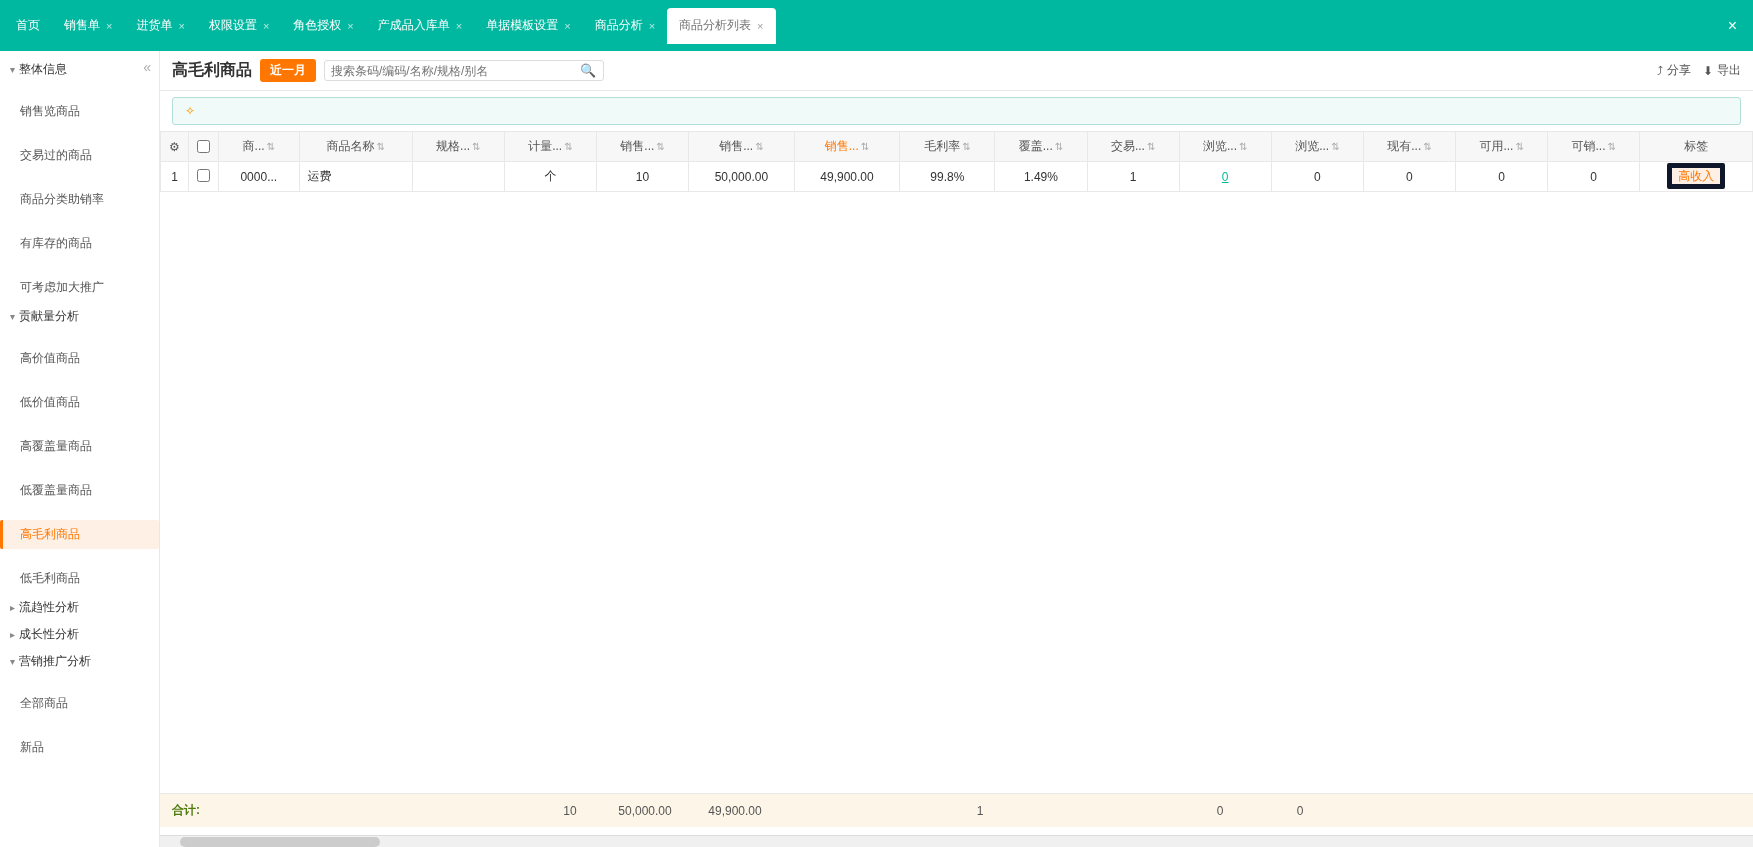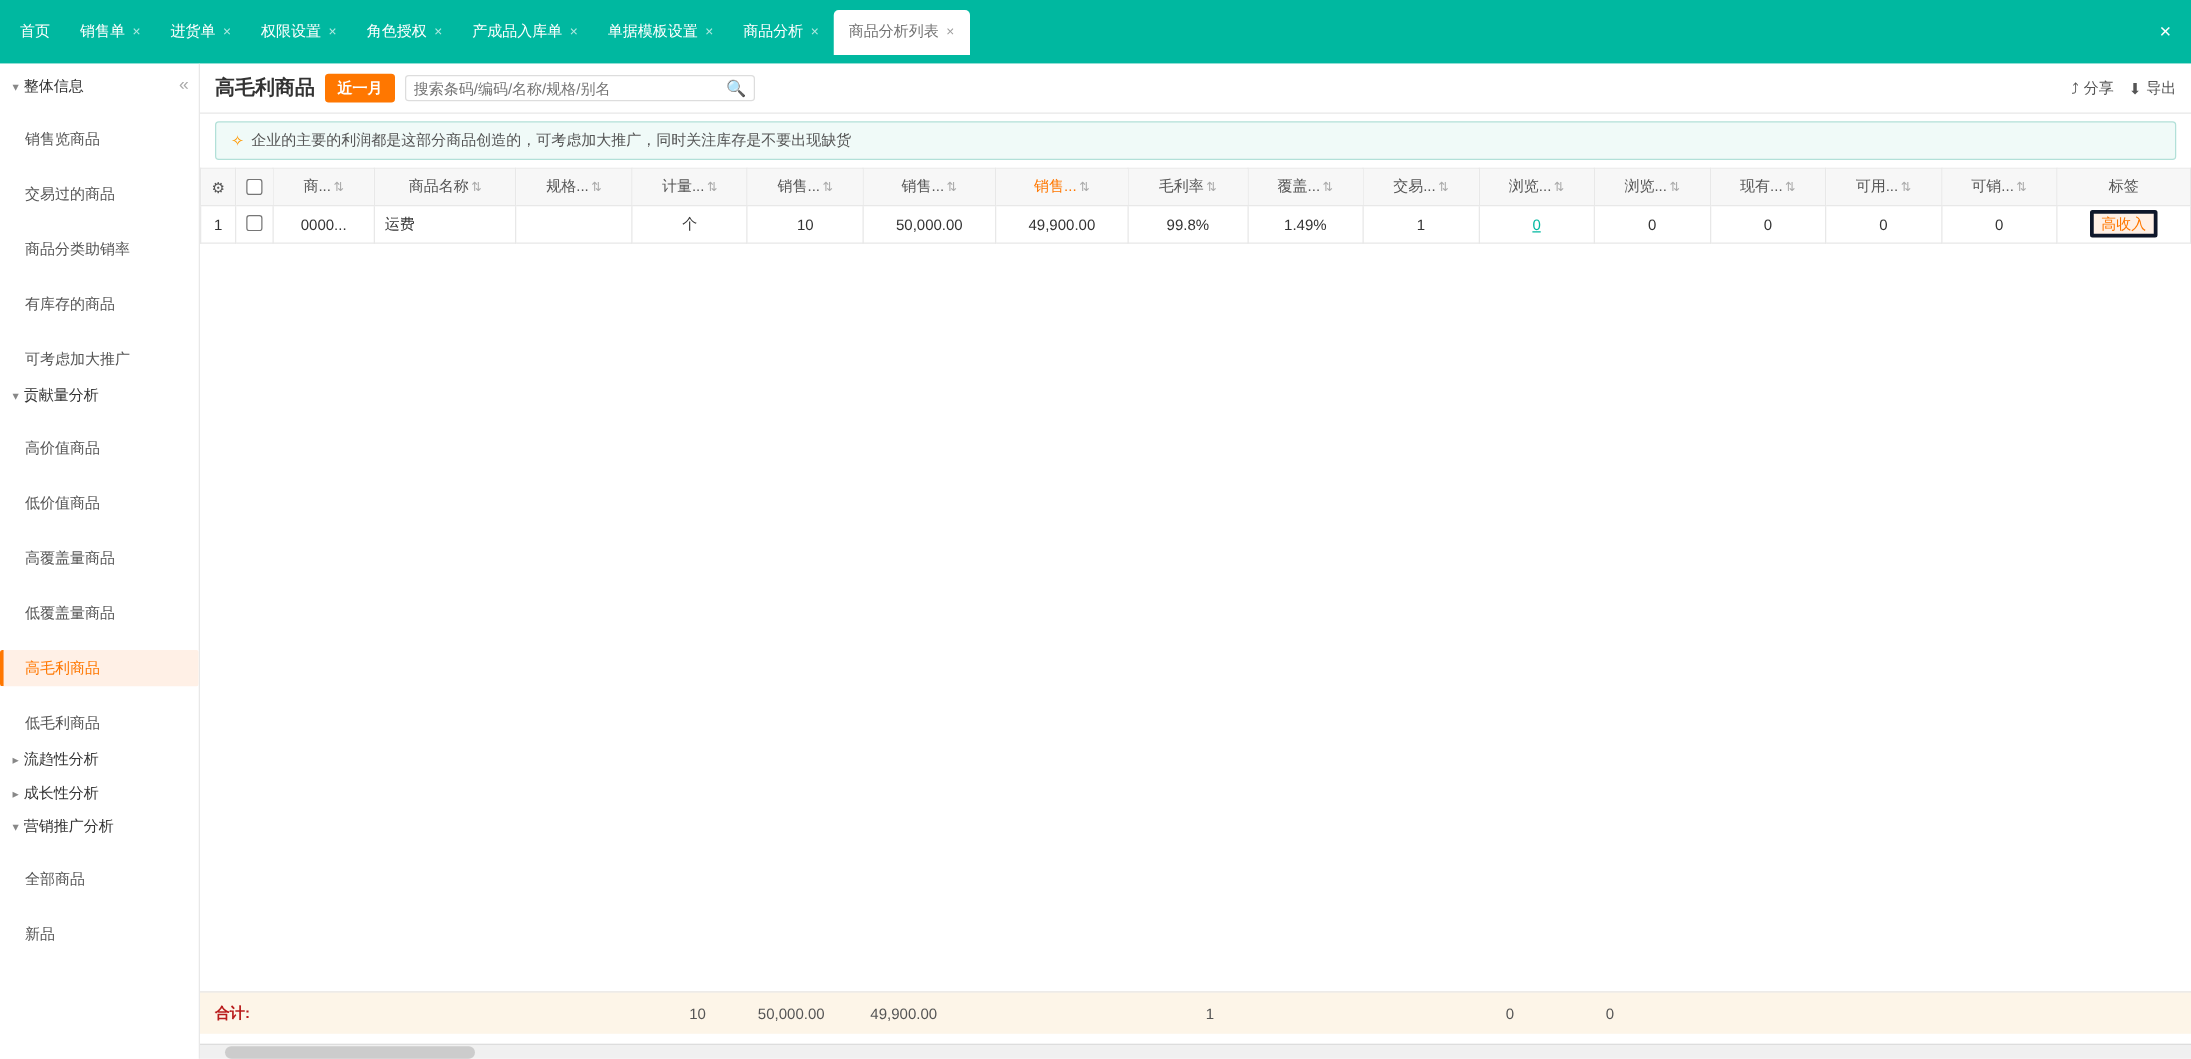--- a/index.html
+++ b/index.html
@@ -197,37 +197,37 @@
       justify-content: center;
       gap: 2px;
     }
     tbody tr td {
       border: 1px solid #e8e8e8;
       padding: 6px 8px;
       text-align: center;
       color: #333;
       white-space: nowrap;
     }
-    .tag-high { color: #ff7700; background: #fff0e6; border: 3px solid #0f172a; padding: 1px 6px; border-radius: 2px; }
+    .tag-high { color: #ff7700; background: #fff0e6; border: 5px solid #0f172a; padding: 1px 6px; border-radius: 2px; }
 
     
     .table-footer {
       display: flex;
       align-items: center;
       border-top: 1px solid #e8e8e8;
       padding: 8px 12px;
       background: #fdf5e8;
       font-size: 12px;
       color: #555;
       position: absolute;
       bottom: 20px;
       left: 160px;
       right: 0;
     }
-    .footer-label { margin-right: 8px; font-weight: bold; color: #b91c1c; }
+    .footer-label { margin-right: 20px; font-weight: bold; color: #4d7c0f; }
     .footer-cells {
       display: flex;
       gap: 0;
       flex: 1;
     }
     .footer-cell {
       min-width: 80px;
       text-align: center;
       padding: 0 8px;
     }
@@ -356,21 +356,20 @@
         </div>
         <div class="header-btn">
           <span>⬇</span>
           <span>导出</span>
         </div>
       </div>
     </div>
 
     <div class="info-banner">
       <span class="info-icon">✧</span>
-      <span>企业的主要的利润都是这部分商品创造的，可考虑加大推广，同时关注库存是不要出现缺货</span>
     </div>
 
     <div class="table-wrapper" style="position:relative;">
       <table>
         <thead>
           <tr>
             <th class="settings-col">
                 <div class="th-inner">⚙</div>
               </th>
             <th class="checkbox-col">

